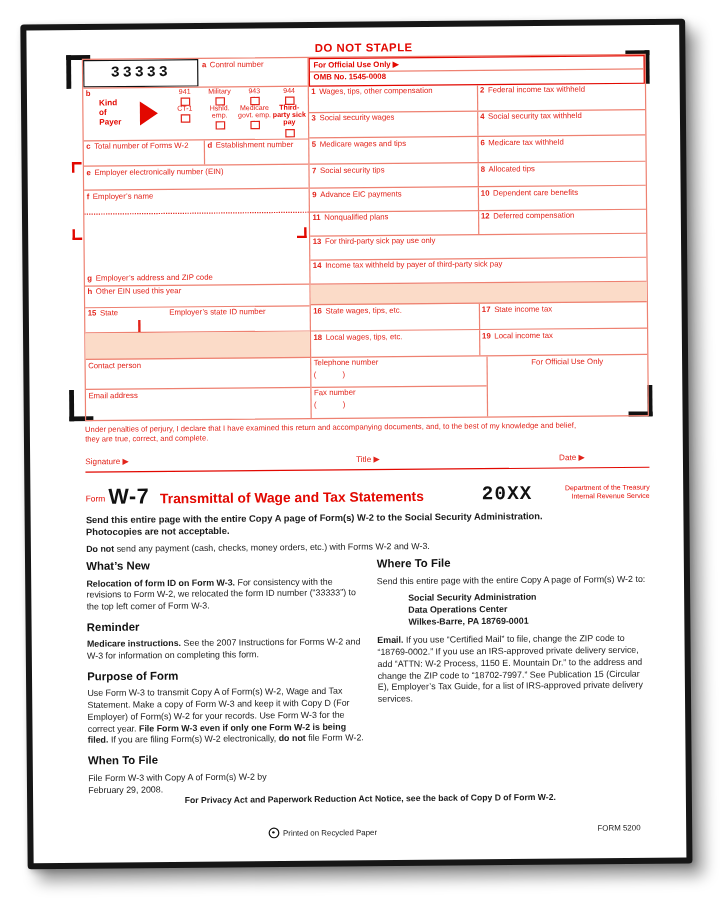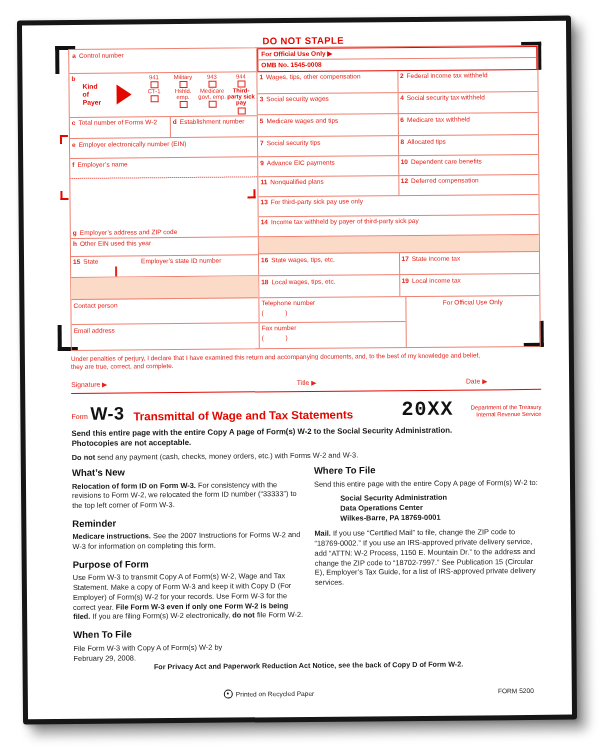--- a/index.html
+++ b/index.html
@@ -101,21 +101,21 @@
   .sigrow { position:absolute; left:46px; top:356px; width:470px; height:13px;
             border-bottom:1.5px solid var(--rb); color:var(--r); font-size:6.8px; }
   .sigrow .s1 { position:absolute; left:0; }
   .sigrow .s2 { position:absolute; left:48%; }
   .sigrow .s3 { position:absolute; left:84%; }
 
   .titleblock { position:absolute; left:46px; top:374px; width:470px; height:26px; }
   .tb-form { position:absolute; left:0; bottom:5px; color:var(--rb); font-size:7px; }
   .tb-w3 { position:absolute; left:19px; bottom:0; color:#111; font-weight:bold; font-size:18px; letter-spacing:.5px; }
   .tb-title { position:absolute; left:62px; bottom:2px; color:var(--rb); font-weight:bold; font-size:11.5px; }
-  .tb-year { position:absolute; left:330px; bottom:1px; color:#111; font-weight:bold; font-size:20px;
+  .tb-year { position:absolute; left:330px; bottom:1px; color:#111; font-weight:bold; font-size:16px;
              font-family:"Liberation Mono", monospace; letter-spacing:1px; }
   .tb-dept { position:absolute; right:0; bottom:3px; color:var(--rb); font-size:5.8px; text-align:right; line-height:1.25; }
 
   .intro1 { position:absolute; left:46px; top:404px; width:470px; font-weight:bold; font-size:7.8px;
             line-height:1.3; white-space:pre-line; }
   .intro2 { position:absolute; left:46px; top:428px; width:470px; font-size:7.4px; }
   .intro2 b { font-weight:bold; }
 
   .cols { position:absolute; left:46px; top:442px; width:470px; display:flex; gap:12px; font-size:7.4px; line-height:1.32; }
   .colL { width:230px; }
@@ -148,20 +148,21 @@
 
   <div class="rbk a"></div>
   <div class="rbk b"></div>
   <div class="rbk c"></div>
 
   <div class="tbl">
 
     <div class="lstack">
 
       <div class="cell cellA bb">
+        <div class="idbox">33333</div>
         <div class="ctrl">
           <span class="fn">a</span><span>Control number</span>
         </div>
       </div>
 
       <div class="cell cellB bb">
         <span class="kp-b">b</span>
         <div class="kp-label">Kind
 of
 Payer</div>
@@ -300,21 +301,21 @@
 they are true, correct, and complete.</div>
 
   <div class="sigrow">
     <span class="s1">Signature ▶</span>
     <span class="s2">Title ▶</span>
     <span class="s3">Date ▶</span>
   </div>
 
   <div class="titleblock">
     <span class="tb-form">Form</span>
-    <span class="tb-w3">W-3</span>
+    <span class="tb-w3">W-7</span>
     <span class="tb-title">Transmittal of Wage and Tax Statements</span>
     <span class="tb-year">20XX</span>
     <span class="tb-dept" style="white-space:pre-line">Department of the Treasury
 Internal Revenue Service</span>
   </div>
 
   <div class="intro1">Send this entire page with the entire Copy A page of Form(s) W-2 to the Social Security Administration.
 Photocopies are not acceptable.</div>
   <div class="intro2"><b>Do not</b><span> send any payment (cash, checks, money orders, etc.) with Forms W-2 and W-3.</span></div>
 
@@ -331,21 +332,21 @@
 February 29, 2008.</div>
     </div>
     <div class="colR">
       <div class="h2 first">Where To File</div>
       <div>Send this entire page with the entire Copy A page of Form(s) W-2 to:</div>
       <div class="addr">
         <div>Social Security Administration</div>
         <div>Data Operations Center</div>
         <div>Wilkes-Barre, PA 18769-0001</div>
       </div>
-      <div><b>Mail.</b><span> If you use “Certified Mail” to file, change the ZIP code to “18769-0002.” If you use an IRS-approved private delivery service, add “ATTN: W-2 Process, 1150 E. Mountain Dr.” to the address and change the ZIP code to “18702-7997.” See Publication 15 (Circular E), Employer’s Tax Guide, for a list of IRS-approved private delivery services.</span></div>
+      <div><b>Email.</b><span> If you use “Certified Mail” to file, change the ZIP code to “18769-0002.” If you use an IRS-approved private delivery service, add “ATTN: W-2 Process, 1150 E. Mountain Dr.” to the address and change the ZIP code to “18702-7997.” See Publication 15 (Circular E), Employer’s Tax Guide, for a list of IRS-approved private delivery services.</span></div>
     </div>
   </div>
 
   <div class="privacy">For Privacy Act and Paperwork Reduction Act Notice, see the back of Copy D of Form W-2.</div>
 
   <div class="recycled"><span class="recycle-icon"></span><span>Printed on Recycled Paper</span></div>
   <div class="formno">FORM 5200</div>
 
 </div>
 </div>

